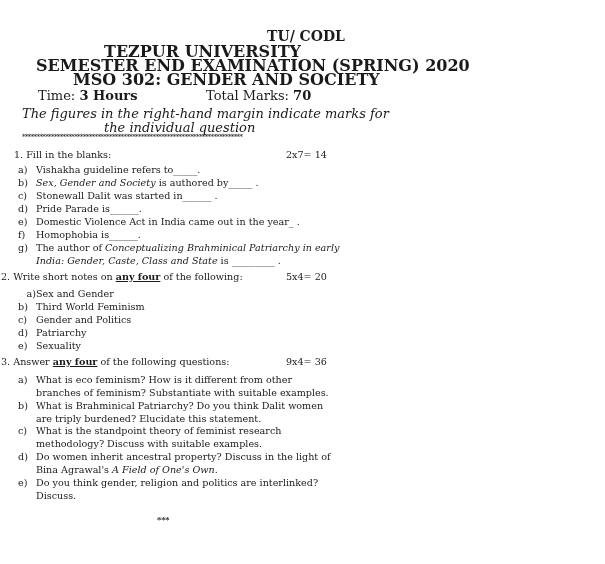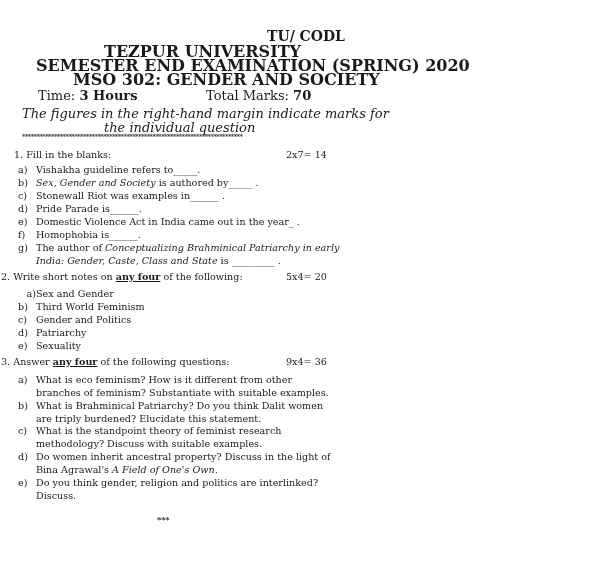--- a/index.html
+++ b/index.html
@@ -45,21 +45,21 @@
   <div class="line" style="left:14px; top:149px;">1. Fill in the blanks:</div>
   <div class="line" style="left:286px; top:149px;">2x7= 14</div>
 
   <div class="line" style="left:18px; top:164px;">
     <span class="lbl">a)</span><span>Vishakha guideline refers to_____.</span>
   </div>
   <div class="line" style="left:18px; top:177px;">
     <span class="lbl">b)</span><span class="it">Sex, Gender and Society</span><span> is authored by_____ .</span>
   </div>
   <div class="line" style="left:18px; top:190px;">
-    <span class="lbl">c)</span><span>Stonewall Riot was examples in______ .</span>
+    <span class="lbl">c)</span><span>Stonewall Dalit was started in______ .</span>
   </div>
   <div class="line" style="left:18px; top:203px;">
     <span class="lbl">d)</span><span>Pride Parade is______.</span>
   </div>
   <div class="line" style="left:18px; top:216px;">
     <span class="lbl">e)</span><span>Domestic Violence Act in India came out in the year_ .</span>
   </div>
   <div class="line" style="left:18px; top:229px;">
     <span class="lbl">f)</span><span>Homophobia is______.</span>
   </div>

